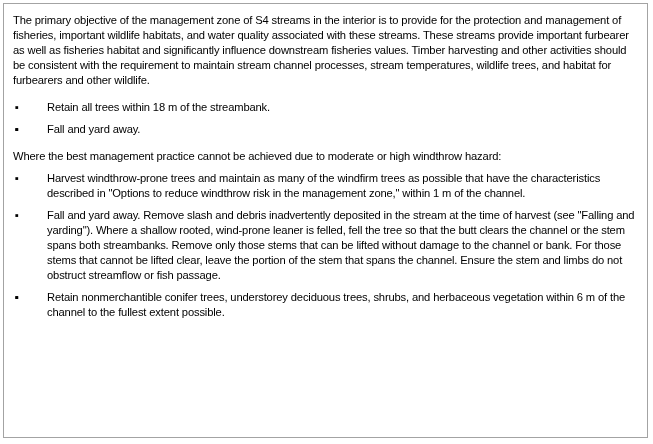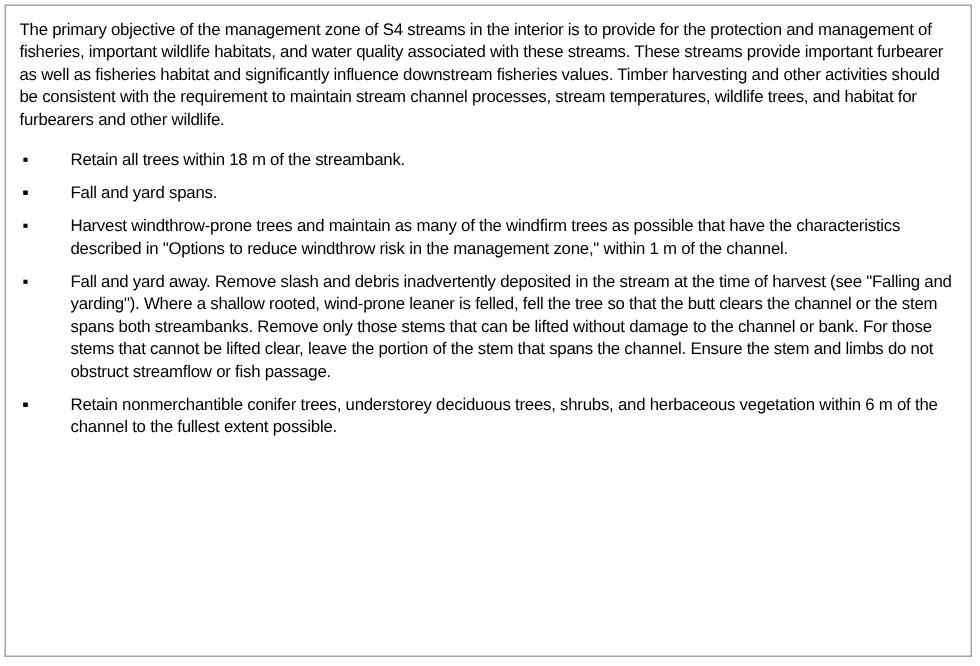--- a/index.html
+++ b/index.html
@@ -20,21 +20,22 @@
   .para2 { margin: 12px 0 7px 0; }
 </style>
 </head>
 <body>
 
 <div class="box">
   <p class="intro">The primary objective of the management zone of S4 streams in the interior is to provide for the protection and management of fisheries, important wildlife habitats, and water quality associated with these streams. These streams provide important furbearer as well as fisheries habitat and significantly influence downstream fisheries values. Timber harvesting and other activities should be consistent with the requirement to maintain stream channel processes, stream temperatures, wildlife trees, and habitat for furbearers and other wildlife.</p>
   <ul>
     <li><span class="bullet">▪</span><span>Retain all trees within 18 m of the streambank.</span></li>
     <li><span class="bullet">▪</span></li>
-    <li><span class="bullet">▪</span><span>Fall and yard spans.</span></li>
+    <li><span class="bullet">▪</span><span>Fall and yard away.</span></li>
   </ul>
+  <p class="para2">Where the best management practice cannot be achieved due to moderate or high windthrow hazard:</p>
   <ul>
     <li><span class="bullet">▪</span><span>Harvest windthrow-prone trees and maintain as many of the windfirm trees as possible that have the characteristics described in "Options to reduce windthrow risk in the management zone," within 1 m of the channel.</span></li>
     <li><span class="bullet">▪</span><span>Fall and yard away. Remove slash and debris inadvertently deposited in the stream at the time of harvest (see "Falling and yarding"). Where a shallow rooted, wind-prone leaner is felled, fell the tree so that the butt clears the channel or the stem spans both streambanks. Remove only those stems that can be lifted without damage to the channel or bank. For those stems that cannot be lifted clear, leave the portion of the stem that spans the channel. Ensure the stem and limbs do not obstruct streamflow or fish passage.</span></li>
     <li><span class="bullet">▪</span></li>
     <li><span class="bullet">▪</span><span>Retain nonmerchantible conifer trees, understorey deciduous trees, shrubs, and herbaceous vegetation within 6 m of the channel to the fullest extent possible.</span></li>
   </ul>
 </div>
 
 </body></html>

